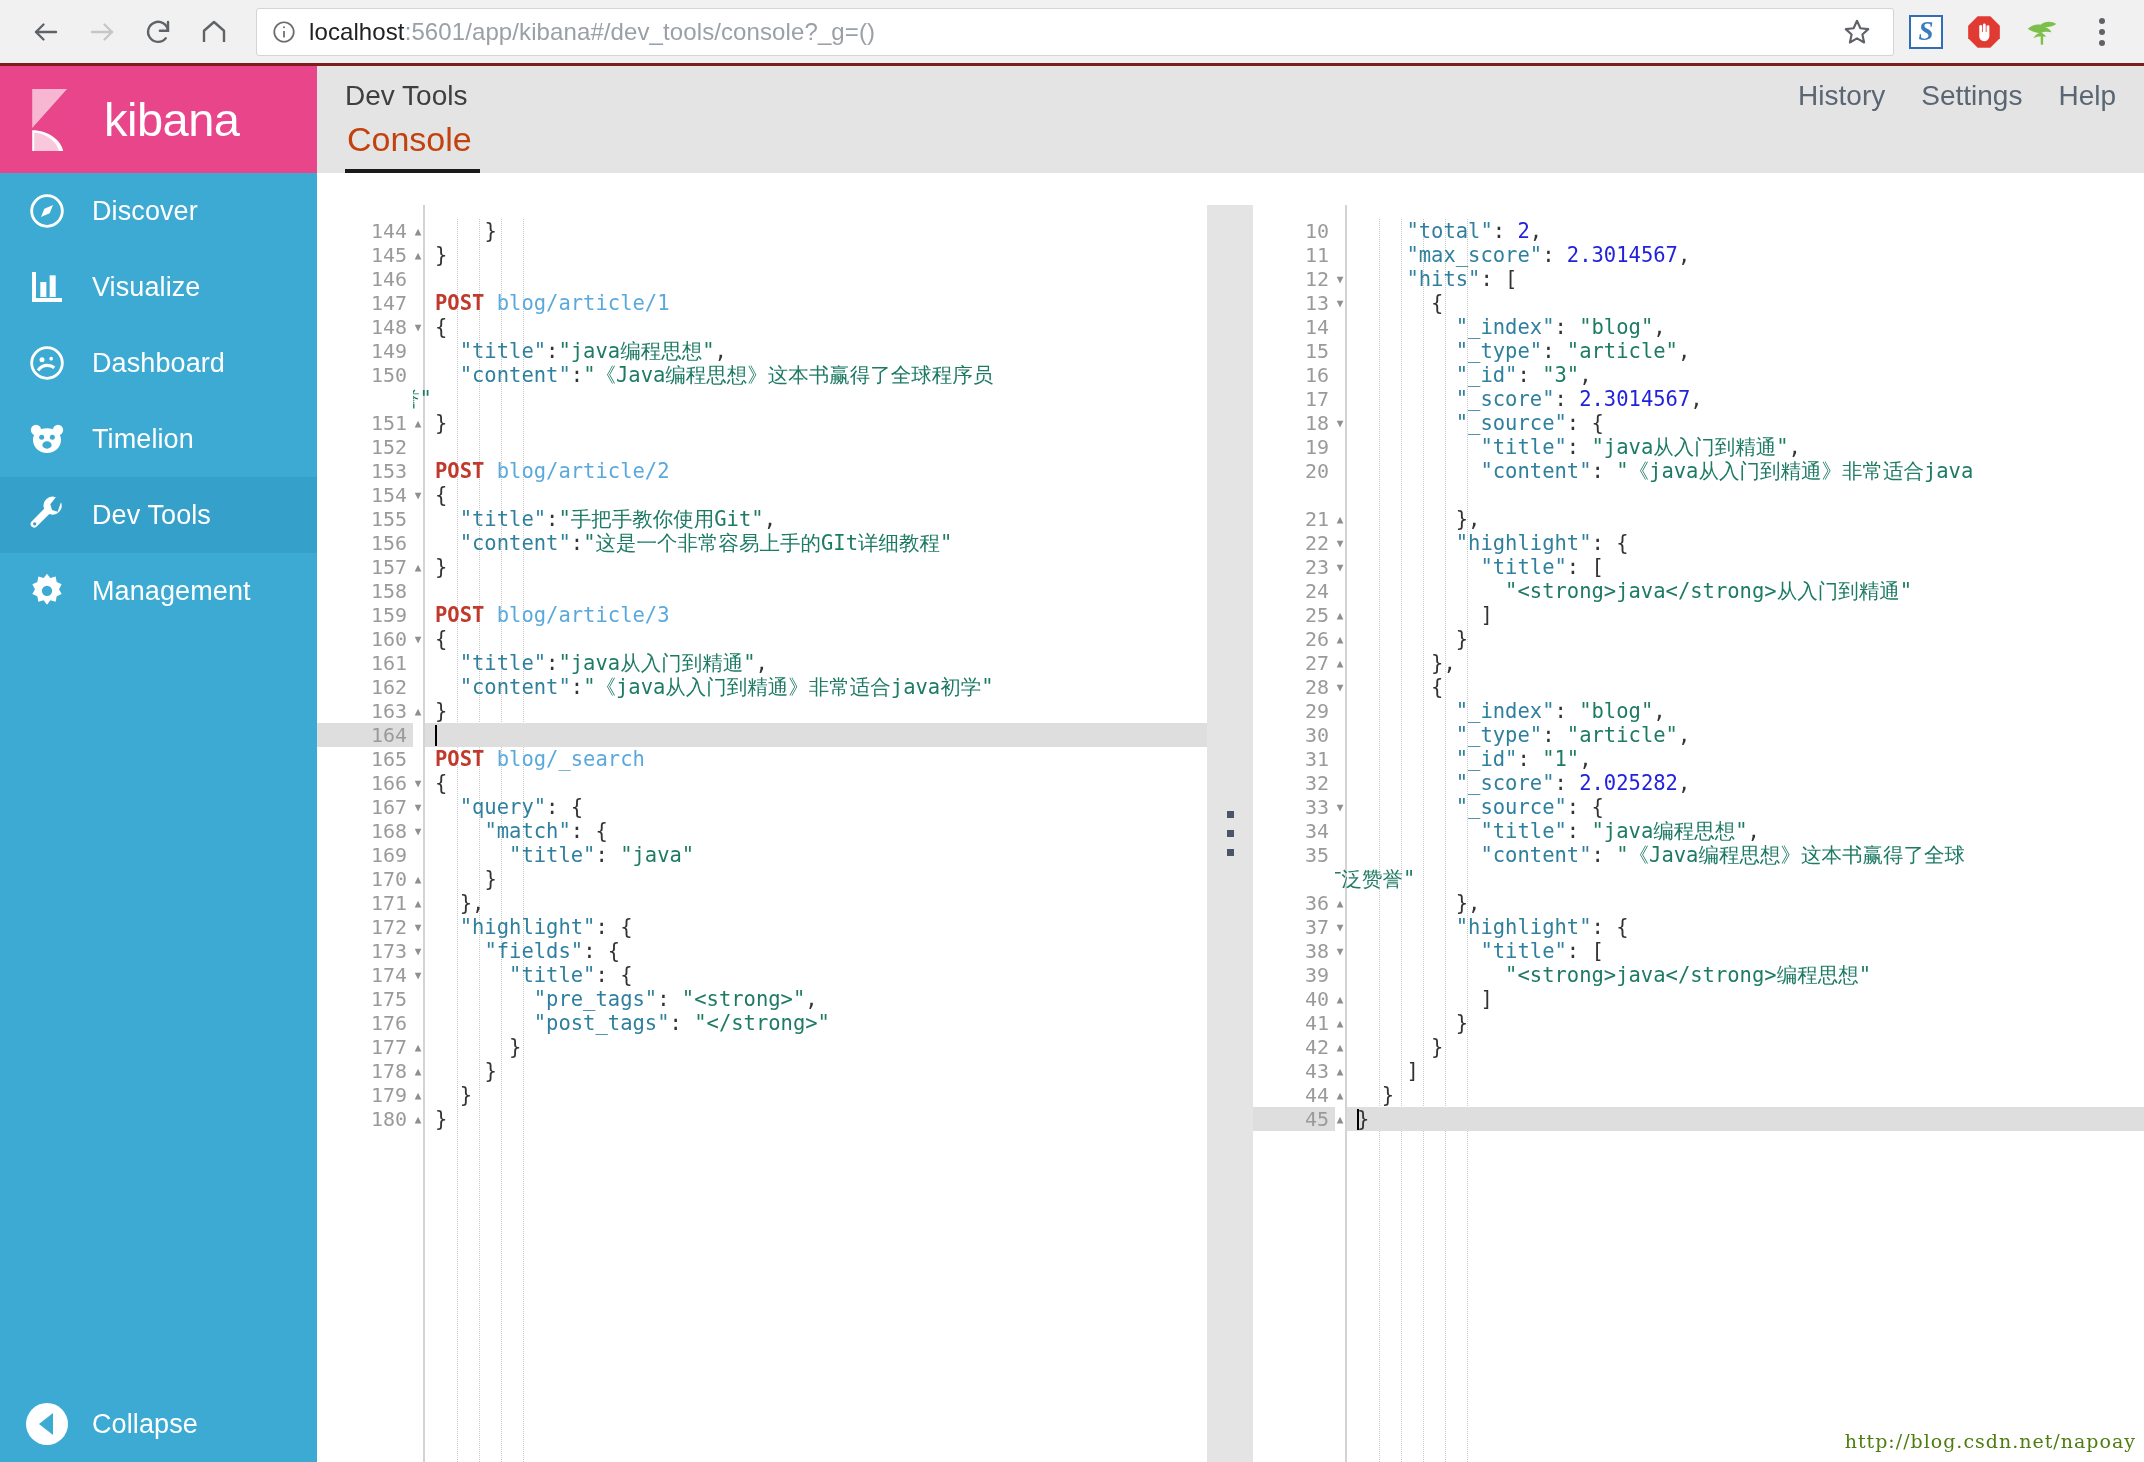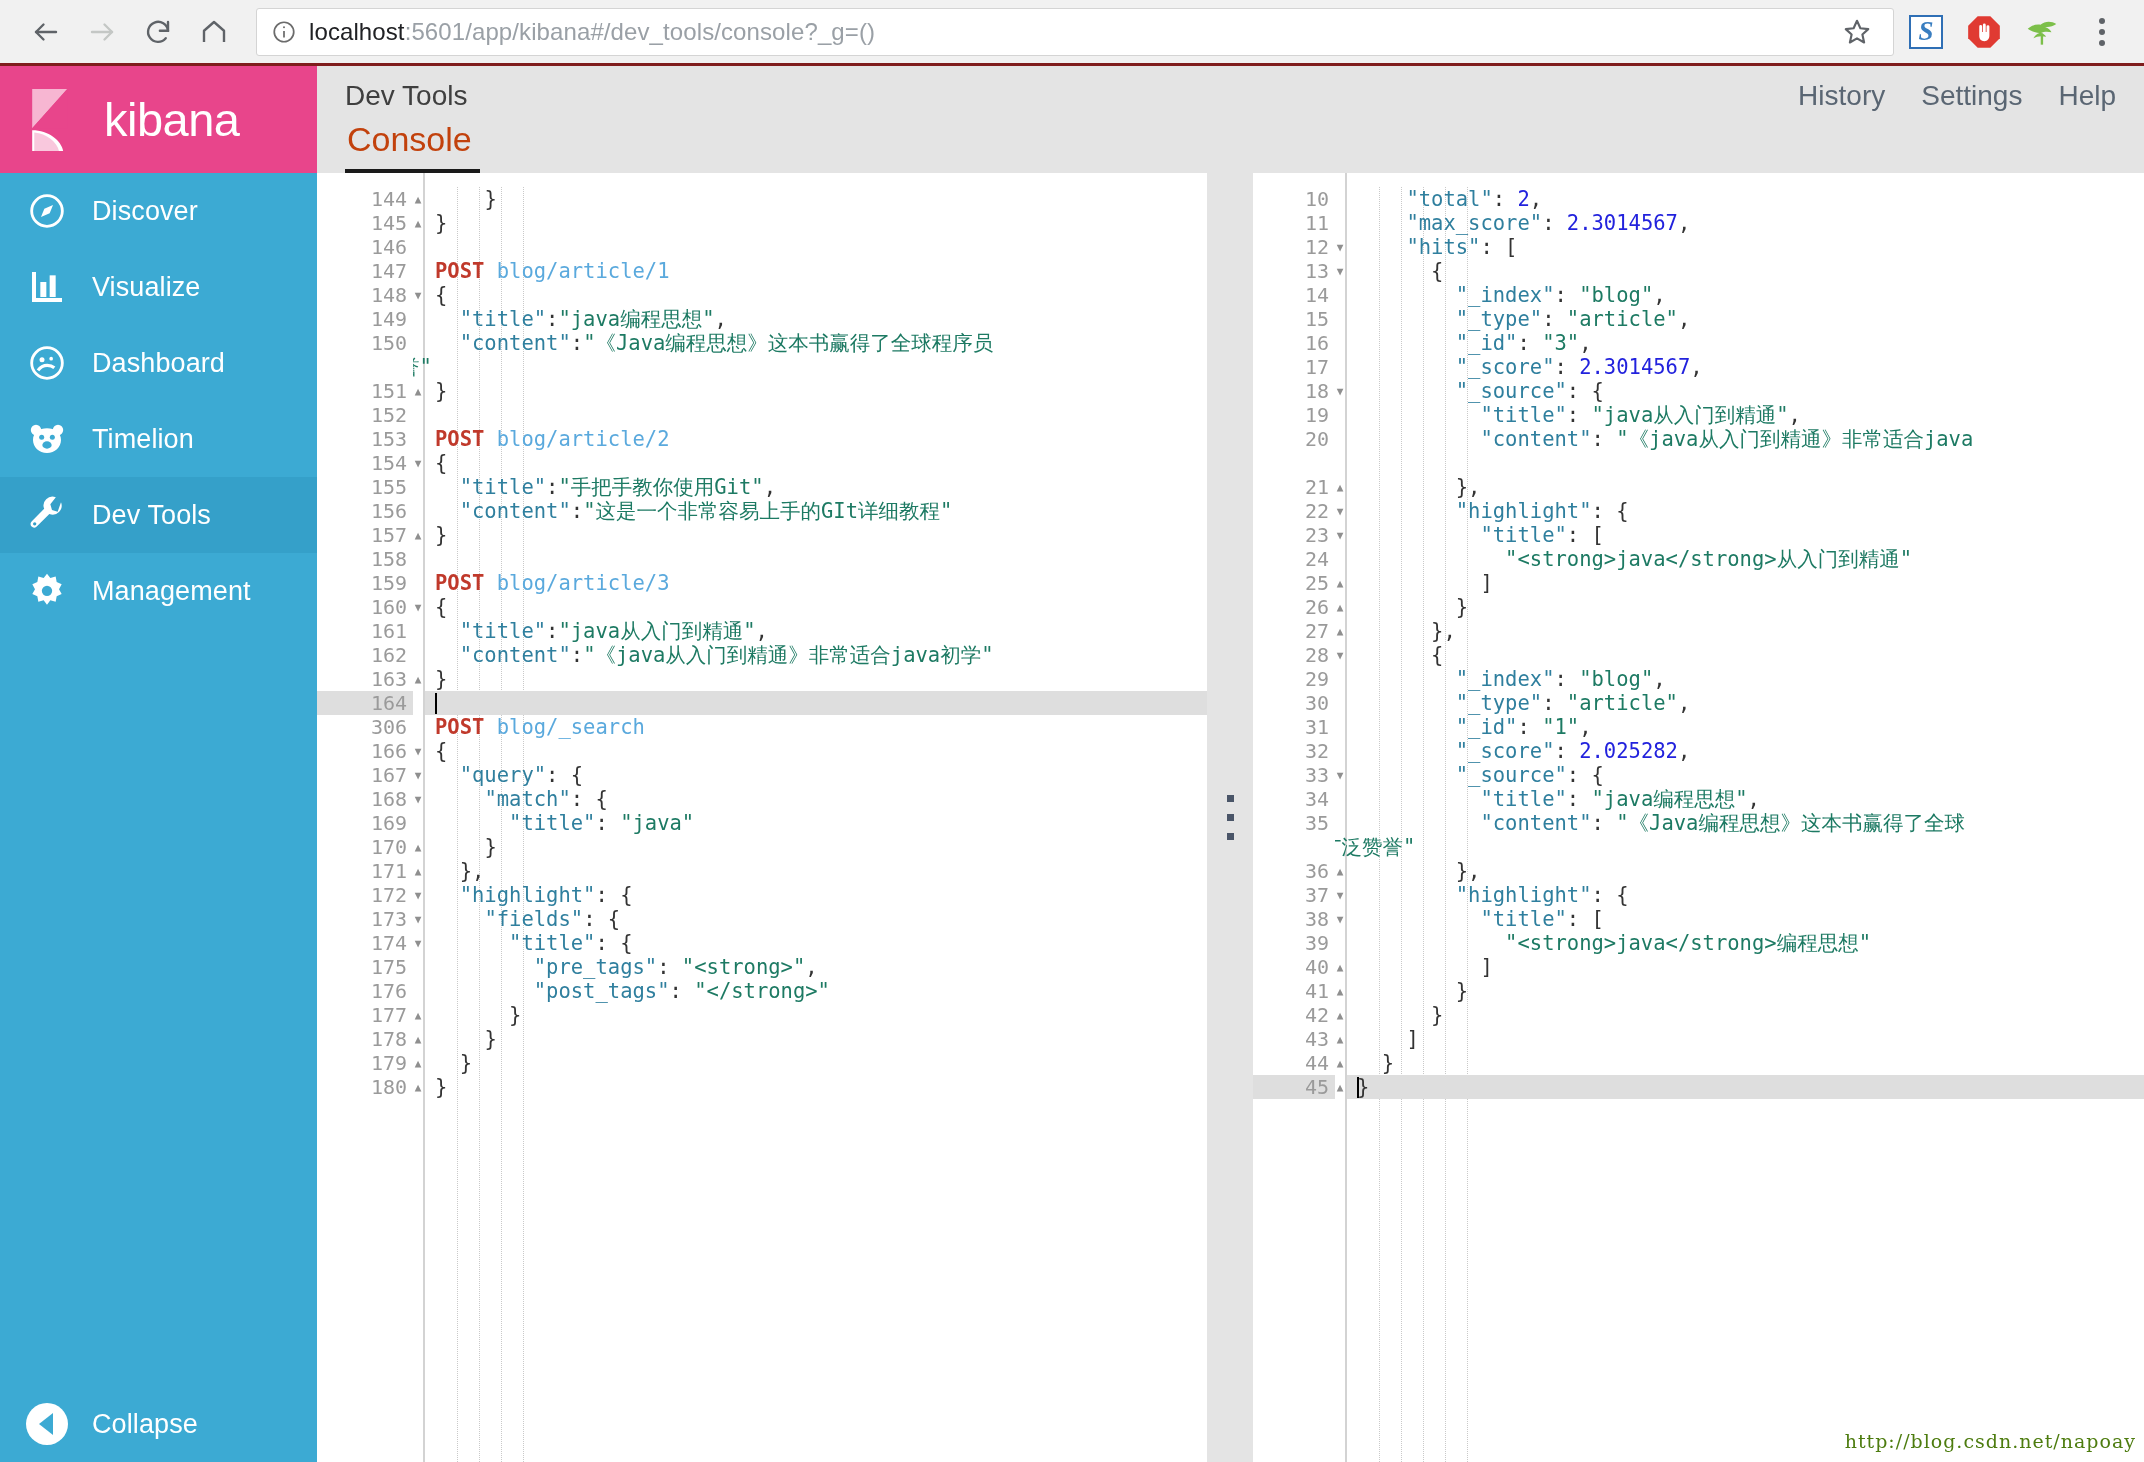--- a/index.html
+++ b/index.html
@@ -190,20 +190,21 @@
     display: inline-block;
   }
 
   
   #editor-area {
     flex: 1 1 auto;
     display: flex;
     min-height: 0;
     background: #e4e4e4;
     position: relative;
+    margin-top: 32px;
   }
   .pane {
     background: #ffffff;
     display: flex;
     min-width: 0;
     overflow: hidden;
     position: relative;
   }
   #pane-left { flex: 0 0 890px; }
   #splitter {
@@ -492,21 +493,21 @@
             <div class="gline">155</div>
             <div class="gline">156</div>
             <div class="gline">157<span class="fold">▲</span></div>
             <div class="gline">158</div>
             <div class="gline">159</div>
             <div class="gline">160<span class="fold">▼</span></div>
             <div class="gline">161</div>
             <div class="gline">162</div>
             <div class="gline">163<span class="fold">▲</span></div>
             <div class="gline cur">164</div>
-            <div class="gline">306</div>
+            <div class="gline">165</div>
             <div class="gline">166<span class="fold">▼</span></div>
             <div class="gline">167<span class="fold">▼</span></div>
             <div class="gline">168<span class="fold">▼</span></div>
             <div class="gline">169</div>
             <div class="gline">170<span class="fold">▲</span></div>
             <div class="gline">171<span class="fold">▲</span></div>
             <div class="gline">172<span class="fold">▼</span></div>
             <div class="gline">173<span class="fold">▼</span></div>
             <div class="gline">174<span class="fold">▼</span></div>
             <div class="gline">175</div>

